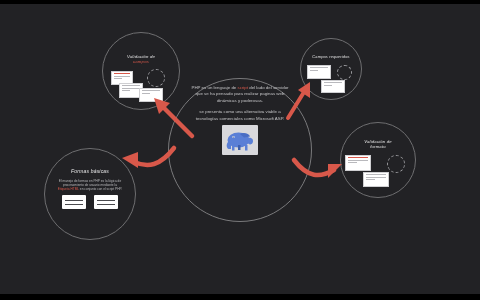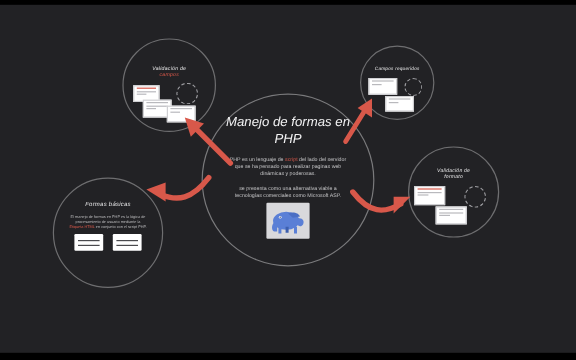--- a/index.html
+++ b/index.html
@@ -64,21 +64,20 @@
 </style>
 </head>
 <body>
 
 <div id="canvas">
 
   <div class="bar top"></div>
   <div class="bar bottom"></div>
 
   <div class="bubble" id="center">
-    <div class="c-title">Manejo de formas en PHP</div>
     <div class="c-p"><span>PHP es un lenguaje de </span><span class="hi">script</span><span> del lado del servidor que se ha pensado para realizar paginas web dinámicas y poderosas.</span></div>
     <div class="c-p c-p2">se presenta como una alternativa viable a tecnologías comerciales como Microsoft ASP.</div>
     <div class="php-logo">
       <svg width="30" height="24" viewBox="0 0 60 48">
         <ellipse cx="27" cy="24" rx="22" ry="15" fill="#5a7fd6"></ellipse>
         <path d="M8 26 C2 30 2 40 7 42 L12 42 L12 32 Z" fill="#5a7fd6"></path>
         <path d="M40 34 L40 45 L45 45 L45 34 Z" fill="#5a7fd6"></path>
         <path d="M14 34 L14 45 L19 45 L19 34 Z" fill="#5a7fd6"></path>
         <path d="M26 34 L26 44 L31 44 L31 34 Z" fill="#3d5fae"></path>
         <path d="M46 20 C54 18 58 24 55 30 C52 35 46 33 45 28 Z" fill="#5a7fd6"></path>

